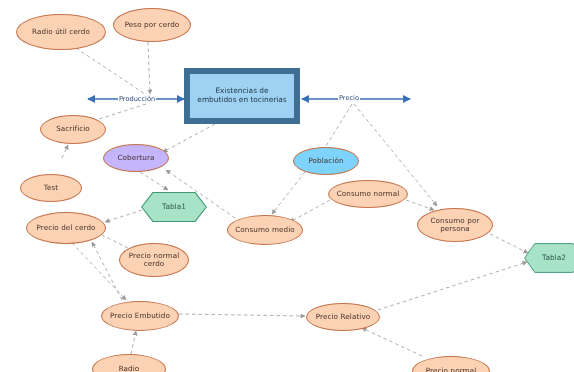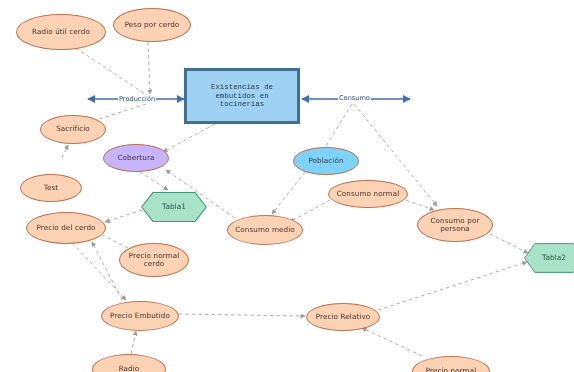--- a/index.html
+++ b/index.html
@@ -52,25 +52,24 @@
     top: 0;
     width: 100%;
     height: 100%;
   }
   .hexbox .hexlabel {
     position: relative;
     z-index: 2;
   }
   .rectbox {
     background: #9fd1f2;
-    border: 3px solid #0f766e;
+    border: 6px solid #0f766e;
     font-size: 7.4px;
     color: #1d3646;
     padding: 0 6px;
-    font-family: Liberation Mono, monospace;
   }
   .arrow-label {
     position: absolute;
     font-size: 6.6px;
     color: #2b4c7e;
     background: #ffffff;
     padding: 0 1px;
     white-space: nowrap;
     z-index: 5;
   }
@@ -178,16 +177,16 @@
       </div>
       <div class="node ellipse" style="left: 92px; top: 354px; width: 74px; height: 30px; background: rgb(251, 211, 180); border-color: rgb(196, 113, 74);">
         <span>Radio</span>
       </div>
       <div class="node ellipse" style="left: 412px; top: 356px; width: 78px; height: 30px; background: rgb(251, 211, 180); border-color: rgb(196, 113, 74);">
         <span>Precio normal</span>
       </div>
     </div>
   <div id="arrow-labels">
       <div class="arrow-label" style="left: 118px; top: 95px;">Producción</div>
-      <div class="arrow-label" style="left: 338px; top: 94px;">Consumo</div>
+      <div class="arrow-label" style="left: 338px; top: 94px;">Precio</div>
     </div>
 
 </div>
 
 </body></html>

